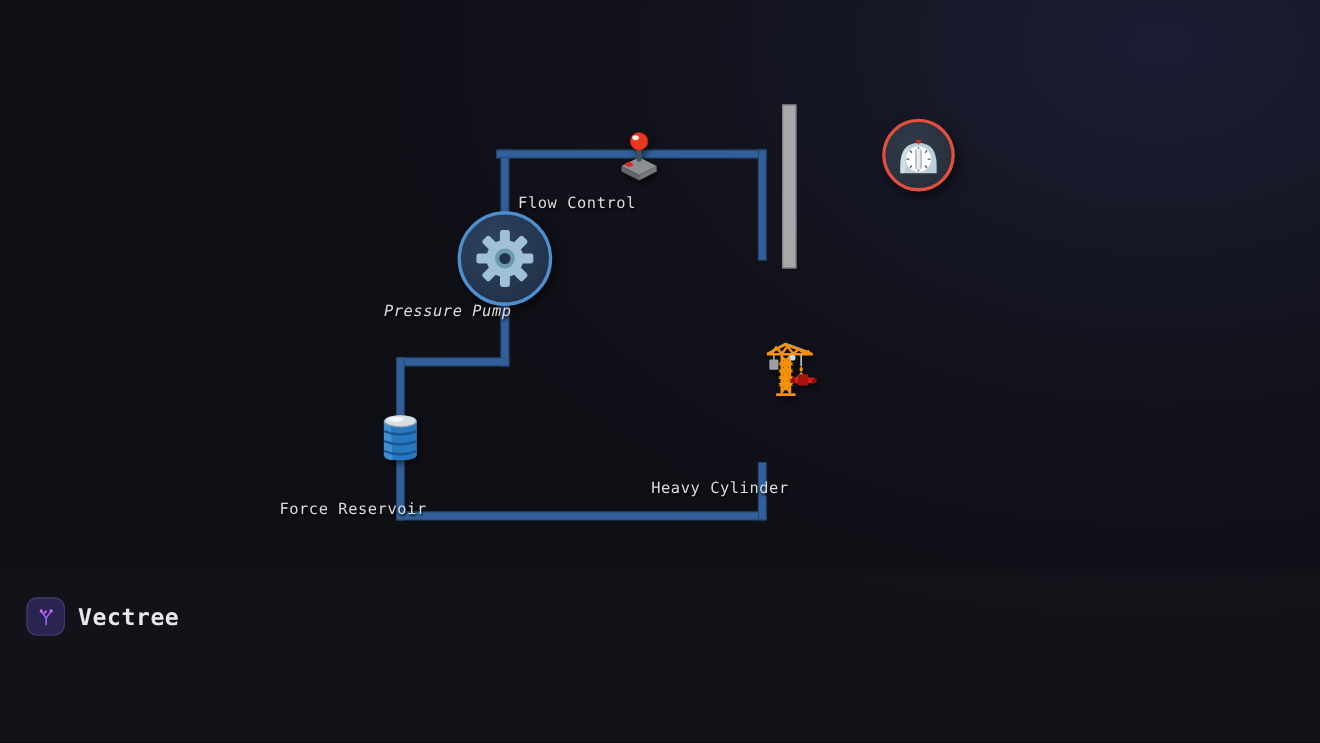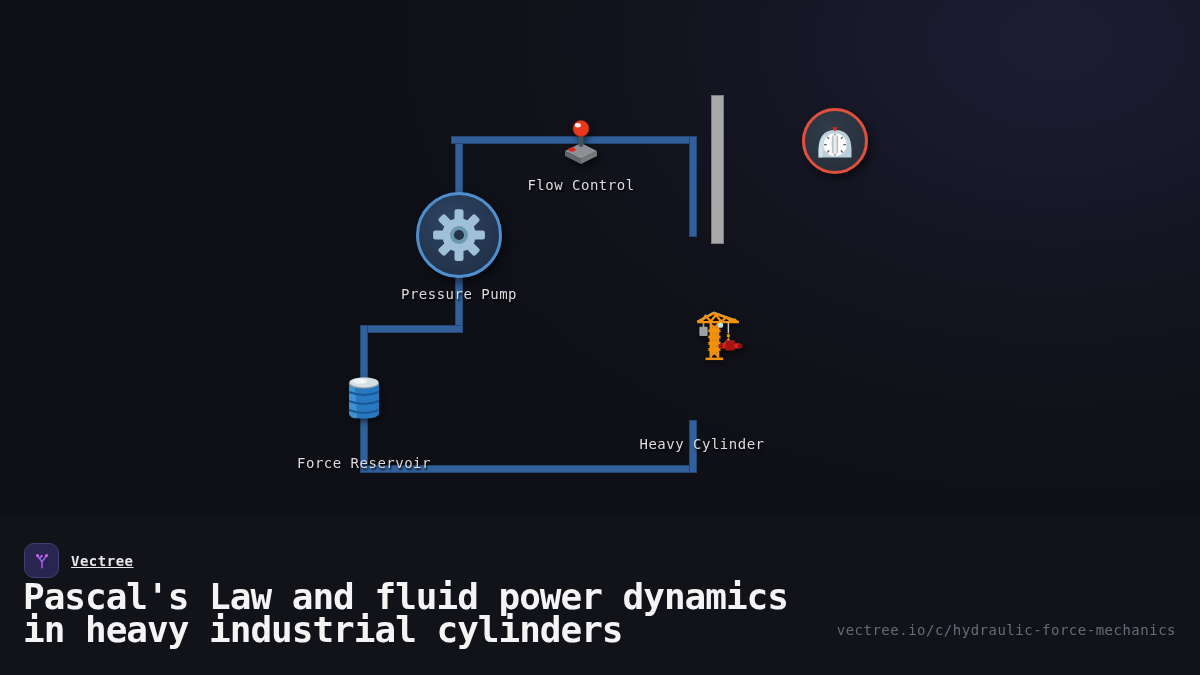--- a/index.html
+++ b/index.html
@@ -16,29 +16,29 @@
   .piston-bar { position:absolute; left:711px; top:95px; width:13px; height:149px;
     background:#a8a8a8; border:1px solid #7e7e7e; z-index:1; }
   .node-circle { position:absolute; border-radius:50%; z-index:3;
     display:flex; align-items:center; justify-content:center;
     box-shadow:3px 5px 10px rgba(0,0,0,0.55); }
   .pump-circle { left:416px; top:192px; width:86px; height:86px;
     border:3px solid #4e8fd0; background:radial-gradient(circle at 38% 32%, #2e4360, #22324a 75%); }
   .pascal-circle { left:802px; top:108px; width:66px; height:66px;
     border:3px solid #e2503d; background:radial-gradient(circle at 40% 35%, #313c4a, #272f3b 78%); }
   .icon-float { position:absolute; z-index:3; filter:drop-shadow(2px 3px 3px rgba(0,0,0,0.55)); }
-  .node-label { position:absolute; width:220px; text-align:center; z-index:4;
+  .node-label { position:absolute; width:220px; z-index:4;
     font-size:14px; letter-spacing:0.5px; color:#dcdcde;
     text-shadow:1px 2px 2px rgba(0,0,0,0.9); }
   .footer { position:absolute; left:0; top:517px; width:1200px; height:158px;
     background:rgba(255,255,255,0.015); z-index:5; }
   .brand-row { position:absolute; left:24px; top:543px; display:flex; align-items:center; gap:12px; z-index:6; }
   .brand-logo { width:35px; height:35px; border-radius:10px; background:#292550;
     border:1px solid #433f75; display:flex; align-items:center; justify-content:center; }
-  .brand-name { font-size:14px; font-weight:bold; color:#e8e8ea; letter-spacing:0.5px;text-decoration:underline; }
+  .brand-name { font-size:21px; font-weight:bold; color:#e8e8ea; letter-spacing:0.5px; }
   .big-title { position:absolute; left:23px; top:580px; z-index:6;
     font-size:36px; font-weight:bold; color:#f4f4f5; line-height:33px; letter-spacing:-1px;
     white-space:nowrap; }
   .page-url { position:absolute; right:24px; top:622px; z-index:6;
     font-size:14px; color:#666b7a; letter-spacing:0.5px; }
 </style>
 </head>
 <body>
 
 <div class="canvas">
@@ -64,21 +64,21 @@
         <rect x="20" y="1" width="8" height="12" rx="2" transform="rotate(180 24 24)"></rect>
         <rect x="20" y="1" width="8" height="12" rx="2" transform="rotate(225 24 24)"></rect>
         <rect x="20" y="1" width="8" height="12" rx="2" transform="rotate(270 24 24)"></rect>
         <rect x="20" y="1" width="8" height="12" rx="2" transform="rotate(315 24 24)"></rect>
         <circle cx="24" cy="24" r="15"></circle>
       </g>
       <circle cx="24" cy="24" r="8" fill="#6c98ad"></circle>
       <circle cx="24" cy="24" r="4.5" fill="#233349"></circle>
     </svg>
   </div>
-  <div class="node-label" style="left:349px; top:286px;">Pressure Pump</div>
+  <div class="node-label" style="left:349px; top:275px;font-style:italic;">Pressure Pump</div>
 
   <svg class="icon-float" style="left:557px; top:118px;" width="48" height="48" viewBox="0 0 48 48">
     <polygon points="8,33 24,25 40,33 24,41" fill="#8d9093"></polygon>
     <polygon points="8,33 8,38 24,46 24,41" fill="#64676a"></polygon>
     <polygon points="40,33 40,38 24,46 24,41" fill="#75787b"></polygon>
     <ellipse cx="15" cy="31.5" rx="3.5" ry="2" fill="#d8291c"></ellipse>
     <rect x="21.7" y="13" width="4.6" height="16" rx="2" fill="#41535b"></rect>
     <circle cx="24" cy="10.5" r="8" fill="#e8391f"></circle>
     <circle cx="24" cy="10.5" r="8" fill="none" stroke="#a82313" stroke-width="0.8"></circle>
     <ellipse cx="20.8" cy="7.2" rx="3" ry="2.2" fill="#ffffff" opacity="0.9"></ellipse>
@@ -165,20 +165,15 @@
           <path d="M13 12 L15 10"></path>
         </g>
         <circle cx="10" cy="8.5" r="2" fill="#d069f0"></circle>
         <circle cx="22" cy="8.5" r="2" fill="#d069f0"></circle>
         <circle cx="15.5" cy="9.5" r="1.4" fill="#d069f0"></circle>
       </svg>
     </div>
     <div class="brand-name">Vectree</div>
   </div>
 
-  <div class="big-title">
-    <div>Pascal's Law and fluid power dynamics</div>
-    <div>in heavy industrial cylinders</div>
-  </div>
 
-  <div class="page-url">vectree.io/c/hydraulic-force-mechanics</div>
 
 </div>
 
 </body></html>

